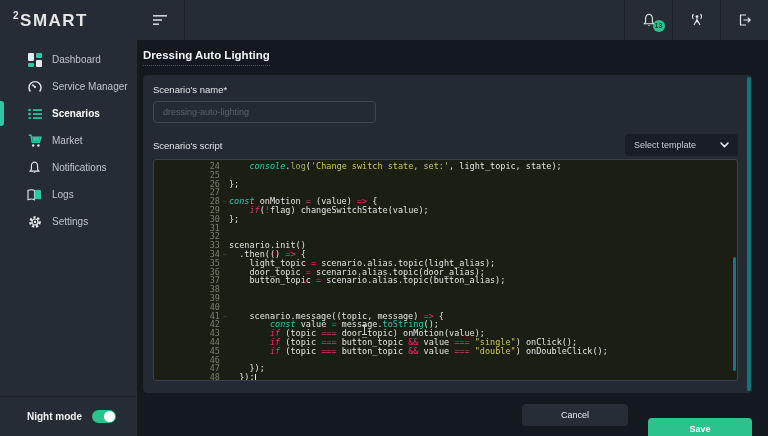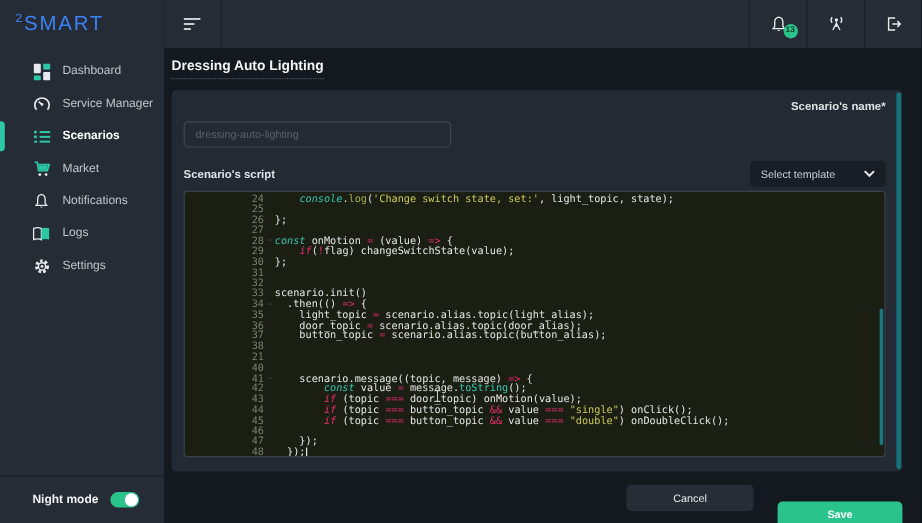--- a/index.html
+++ b/index.html
@@ -3,21 +3,21 @@
 <meta charset="utf-8">
 <style>
   * { margin:0; padding:0; box-sizing:border-box; }
   html,body { background:#0d1117; }
   body { font-family:"Liberation Sans", sans-serif; }
   .app { position:relative; width:768px; height:436px; background:#14181f; overflow:hidden; display:flex; }
 
   
   .sidebar { width:137px; background:#262c35; display:flex; flex-direction:column; flex-shrink:0; }
   .logo-section { height:40px; display:flex; align-items:center; padding-left:13px; }
-  .logo { color:#3b82f6; font-weight:normal; font-size:17px; letter-spacing:1.5px; }
+  .logo { color:#e5e5e5; font-weight:bold; font-size:17px; letter-spacing:1.5px; }
   .logo sup { font-size:10px; vertical-align:super; }
   .nav { margin-top:6px; }
   .nav-item { position:relative; height:27px; display:flex; align-items:center; padding-left:27px; cursor:pointer; }
   .nav-item .icon { width:15px; height:15px; display:flex; align-items:center; justify-content:center; margin-right:10px; }
   .nav-item .label { font-size:10px; color:#bfc5cc; }
   .nav-item.active .label { color:#ffffff; font-weight:bold; }
   .nav-item.active::before { content:""; position:absolute; left:0; top:1px; height:25px; width:4px; background:#2cc8a5; border-radius:0 3px 3px 0; }
   .sidebar-spacer { flex:1; }
   .night-mode { height:40px; display:flex; align-items:center; padding-left:27px; border-top:1px solid #1d222a; }
   .night-mode .nm-label { font-size:10px; font-weight:bold; color:#f0f2f4; margin-right:10px; }
@@ -30,21 +30,21 @@
   .tb-section { width:48px; height:40px; display:flex; align-items:center; justify-content:center; border-left:1px solid #1b2027; cursor:pointer; }
   .tb-section:first-child { border-left:none; border-right:1px solid #1b2027; }
   .tb-spacer { flex:1; }
   .bell-wrap { position:relative; }
   .badge { position:absolute; right:-9px; bottom:-4px; min-width:12px; height:12px; border-radius:50%; background:#2bc38c; color:#123c2b; font-size:7px; font-weight:bold; display:flex; align-items:center; justify-content:center; }
 
   .content { flex:1; position:relative; background:#14181f; padding:9px 16px 0 6px; display:flex; flex-direction:column; min-height:0; }
   .page-title { align-self:flex-start; color:#f2f4f6; font-size:11.5px; font-weight:bold; padding-bottom:4px; border-bottom:1px dotted #4d545e; }
 
   .card { position:relative; margin-top:9px; background:#242a33; border-radius:4px; flex:1; padding:9px 14px 12px 10px; display:flex; flex-direction:column; min-height:0; }
-  .field-label { font-size:9.5px; font-weight:bold; color:#dfe3e7;text-align:right; }
+  .field-label { font-size:9.5px; font-weight:normal; color:#dfe3e7; }
   .name-input { margin-top:6px; width:223px; height:22px; background:transparent; border:1px solid #3e4650; border-radius:4px; padding:0 9px; font-size:9px; color:#cfd4da; font-family:"Liberation Sans", sans-serif; outline:none; }
   .name-input::placeholder { color:#5a626c; }
   .script-row { margin-top:11px; display:flex; align-items:center; justify-content:space-between; }
   .template-select { width:113px; height:22px; background:#191e26; border-radius:4px; display:flex; align-items:center; justify-content:space-between; padding:0 9px; cursor:pointer; }
   .template-select .ts-label { font-size:9px; color:#c9ced4; }
 
   
   .editor { position:relative; margin-top:3px; flex:1; background:#1a1e13; border:1px solid #3a414b; border-radius:3px; overflow:hidden; font-family:"DejaVu Sans Mono", monospace; font-size:8.5px; padding-top:2px; min-height:0;padding-left:39px; }
   .code-line { display:flex; height:8.8px; line-height:8.8px; white-space:pre; }
   .gutter { width:27px; text-align:right; color:#76816c; flex-shrink:0; }
@@ -236,21 +236,21 @@
             <div class="code-line"><span class="gutter">29</span><span class="foldcol"></span><span class="code"><span class="tok-pl">    </span><span class="tok-pki">if</span><span class="tok-pl">(</span><span class="tok-pk">!</span><span class="tok-pl">flag) changeSwitchState(value);</span></span></div>
             <div class="code-line"><span class="gutter">30</span><span class="foldcol"></span><span class="code"><span class="tok-pl">};</span></span></div>
             <div class="code-line"><span class="gutter">31</span><span class="foldcol"></span><span class="code"></span></div>
             <div class="code-line"><span class="gutter">32</span><span class="foldcol"></span><span class="code"></span></div>
             <div class="code-line"><span class="gutter">33</span><span class="foldcol"></span><span class="code"><span class="tok-pl">scenario.init()</span></span></div>
             <div class="code-line"><span class="gutter">34</span><span class="foldcol">‒</span><span class="code"><span class="tok-pl">  .then(() </span><span class="tok-pk">=&gt;</span><span class="tok-pl"> {</span></span></div>
             <div class="code-line"><span class="gutter">35</span><span class="foldcol"></span><span class="code"><span class="tok-pl">    light_topic </span><span class="tok-pk">=</span><span class="tok-pl"> scenario.alias.topic(light_alias);</span></span></div>
             <div class="code-line"><span class="gutter">36</span><span class="foldcol"></span><span class="code"><span class="tok-pl">    door_topic </span><span class="tok-pk">=</span><span class="tok-pl"> scenario.alias.topic(door_alias);</span></span></div>
             <div class="code-line"><span class="gutter">37</span><span class="foldcol"></span><span class="code"><span class="tok-pl">    button_topic </span><span class="tok-pk">=</span><span class="tok-pl"> scenario.alias.topic(button_alias);</span></span></div>
             <div class="code-line"><span class="gutter">38</span><span class="foldcol"></span><span class="code"></span></div>
-            <div class="code-line"><span class="gutter">21</span><span class="foldcol"></span><span class="code"></span></div>
+            <div class="code-line"><span class="gutter">39</span><span class="foldcol"></span><span class="code"></span></div>
             <div class="code-line"><span class="gutter">40</span><span class="foldcol"></span><span class="code"></span></div>
             <div class="code-line"><span class="gutter">41</span><span class="foldcol">‒</span><span class="code"><span class="tok-pl">    scenario.message((topic, message) </span><span class="tok-pk">=&gt;</span><span class="tok-pl"> {</span></span></div>
             <div class="code-line"><span class="gutter">42</span><span class="foldcol"></span><span class="code"><span class="tok-pl">        </span><span class="tok-cyi">const</span><span class="tok-pl"> value </span><span class="tok-pk">=</span><span class="tok-pl"> message.</span><span class="tok-cy">toString</span><span class="tok-pl">();</span></span></div>
             <div class="code-line"><span class="gutter">43</span><span class="foldcol"></span><span class="code"><span class="tok-pl">        </span><span class="tok-pki">if</span><span class="tok-pl"> (topic </span><span class="tok-pk">===</span><span class="tok-pl"> door_topic) onMotion(value);</span></span></div>
             <div class="code-line"><span class="gutter">44</span><span class="foldcol"></span><span class="code"><span class="tok-pl">        </span><span class="tok-pki">if</span><span class="tok-pl"> (topic </span><span class="tok-pk">===</span><span class="tok-pl"> button_topic </span><span class="tok-pk">&amp;&amp;</span><span class="tok-pl"> value </span><span class="tok-pk">===</span><span class="tok-pl"> </span><span class="tok-st">"single"</span><span class="tok-pl">) onClick();</span></span></div>
             <div class="code-line"><span class="gutter">45</span><span class="foldcol"></span><span class="code"><span class="tok-pl">        </span><span class="tok-pki">if</span><span class="tok-pl"> (topic </span><span class="tok-pk">===</span><span class="tok-pl"> button_topic </span><span class="tok-pk">&amp;&amp;</span><span class="tok-pl"> value </span><span class="tok-pk">===</span><span class="tok-pl"> </span><span class="tok-st">"double"</span><span class="tok-pl">) onDoubleClick();</span></span></div>
             <div class="code-line"><span class="gutter">46</span><span class="foldcol"></span><span class="code"></span></div>
             <div class="code-line"><span class="gutter">47</span><span class="foldcol"></span><span class="code"><span class="tok-pl">    });</span></span></div>
             <div class="code-line"><span class="gutter">48</span><span class="foldcol"></span><span class="code"><span class="tok-pl">  });</span><span class="caret"></span></span></div>
           </div>

